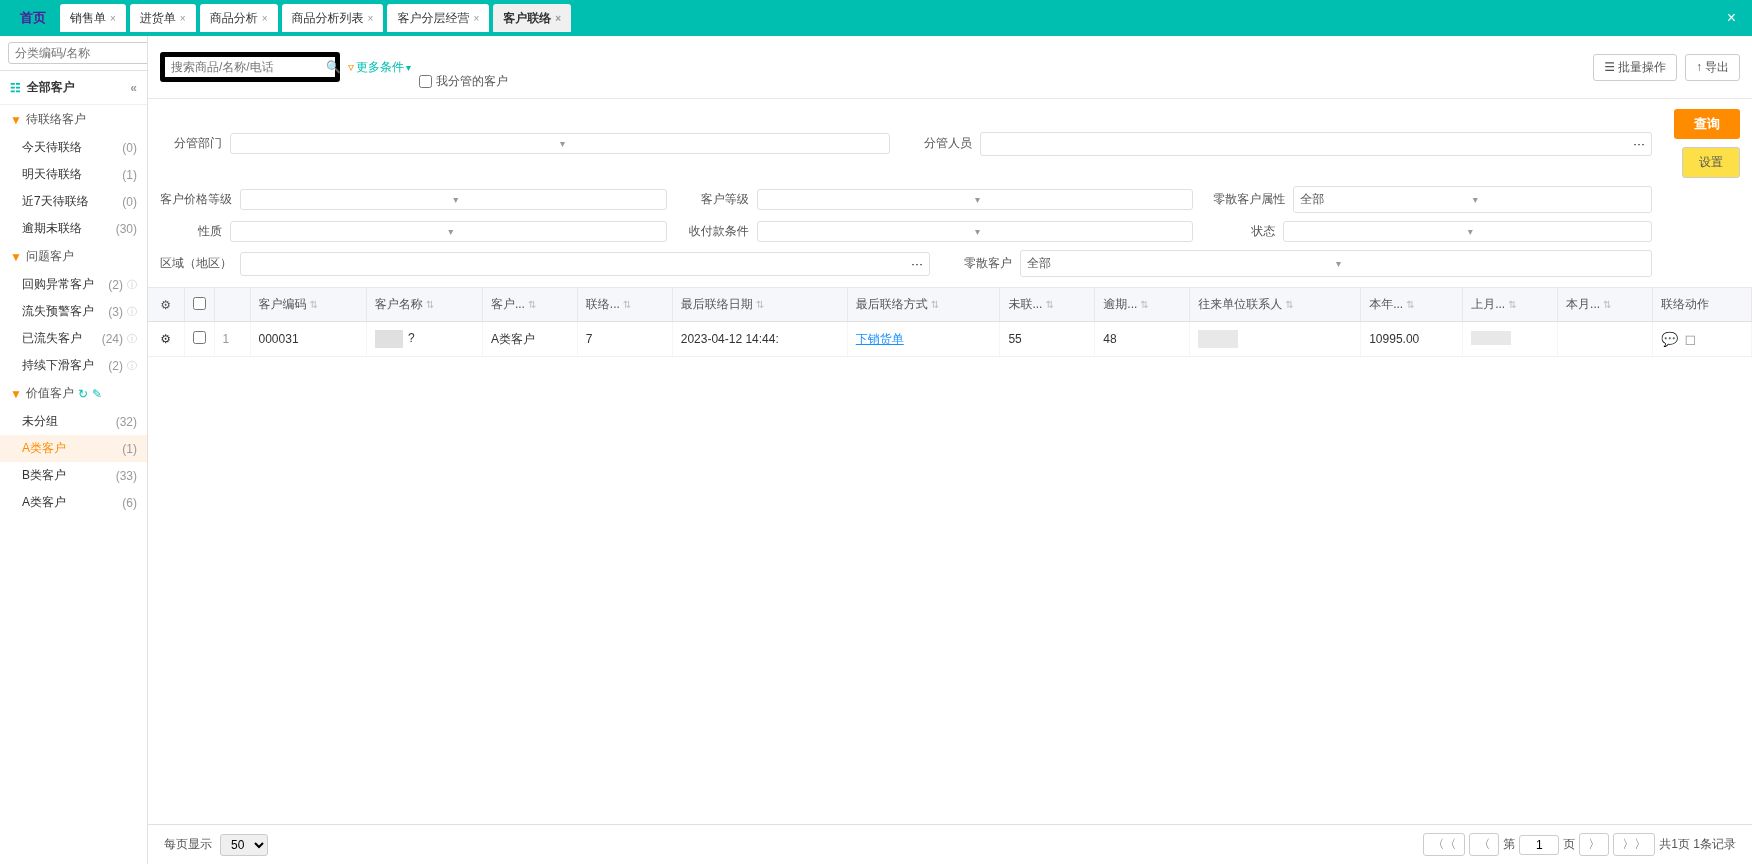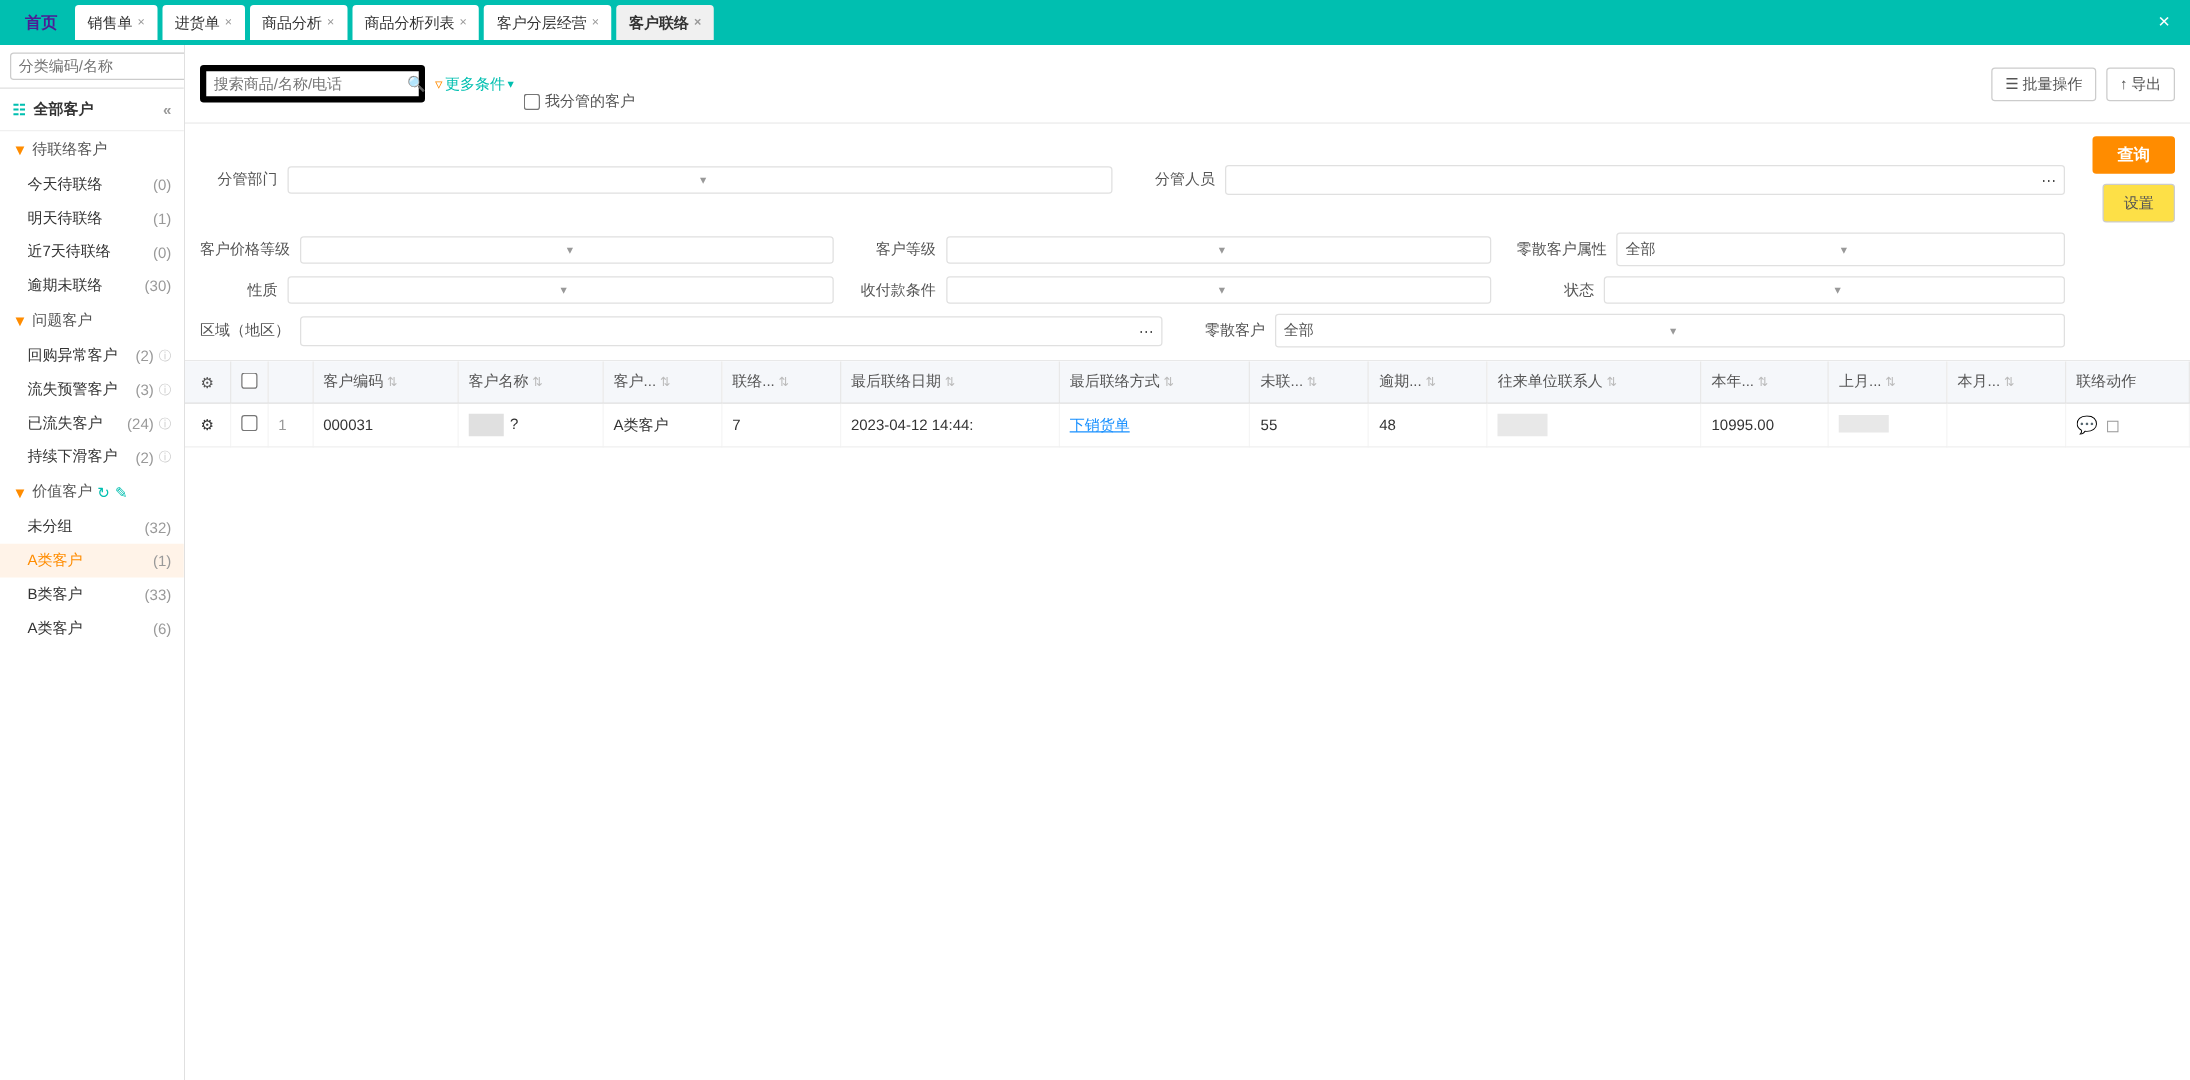--- a/index.html
+++ b/index.html
@@ -538,15 +538,31 @@
               <div class="action-icons">
                 <span class="action-icon">💬</span>
                 <span class="action-icon">◻</span>
               </div>
             </td>
           </tr>
         </tbody>
       </table>
     </div>
 
+    <div class="table-footer">
+      <span class="page-size-label">每页显示</span>
+      <select class="page-size-select">
+        <option>50</option>
+      </select>
+      <div class="page-nav">
+        <button class="page-btn">〈〈</button>
+        <button class="page-btn">〈</button>
+        <span>第</span>
+        <input class="page-input" type="text" value="1" style="">
+        <span>页</span>
+        <button class="page-btn">〉</button>
+        <button class="page-btn">〉〉</button>
+        <span class="total-records">共1页 1条记录</span>
+      </div>
+    </div>
 
   </div>
 </div>
 
 </body></html>

